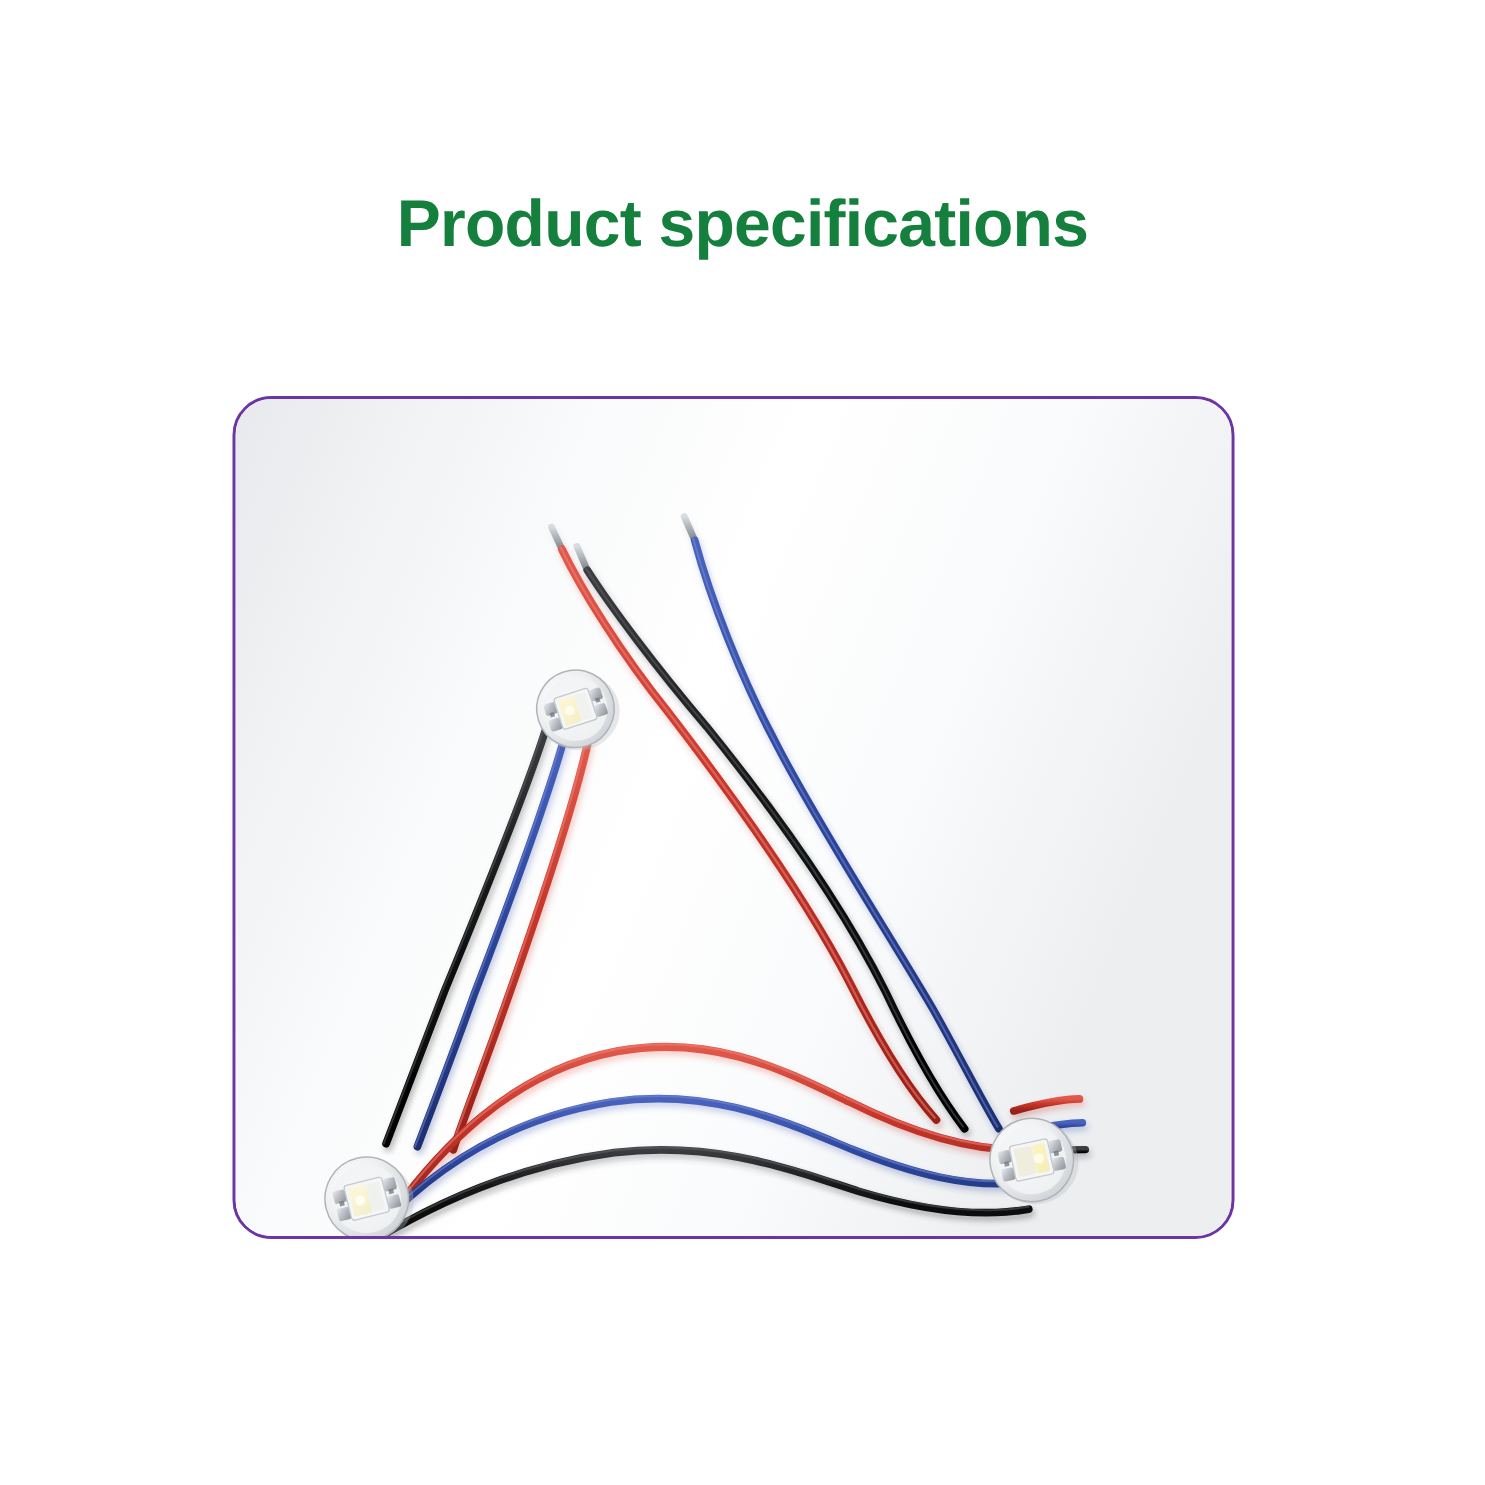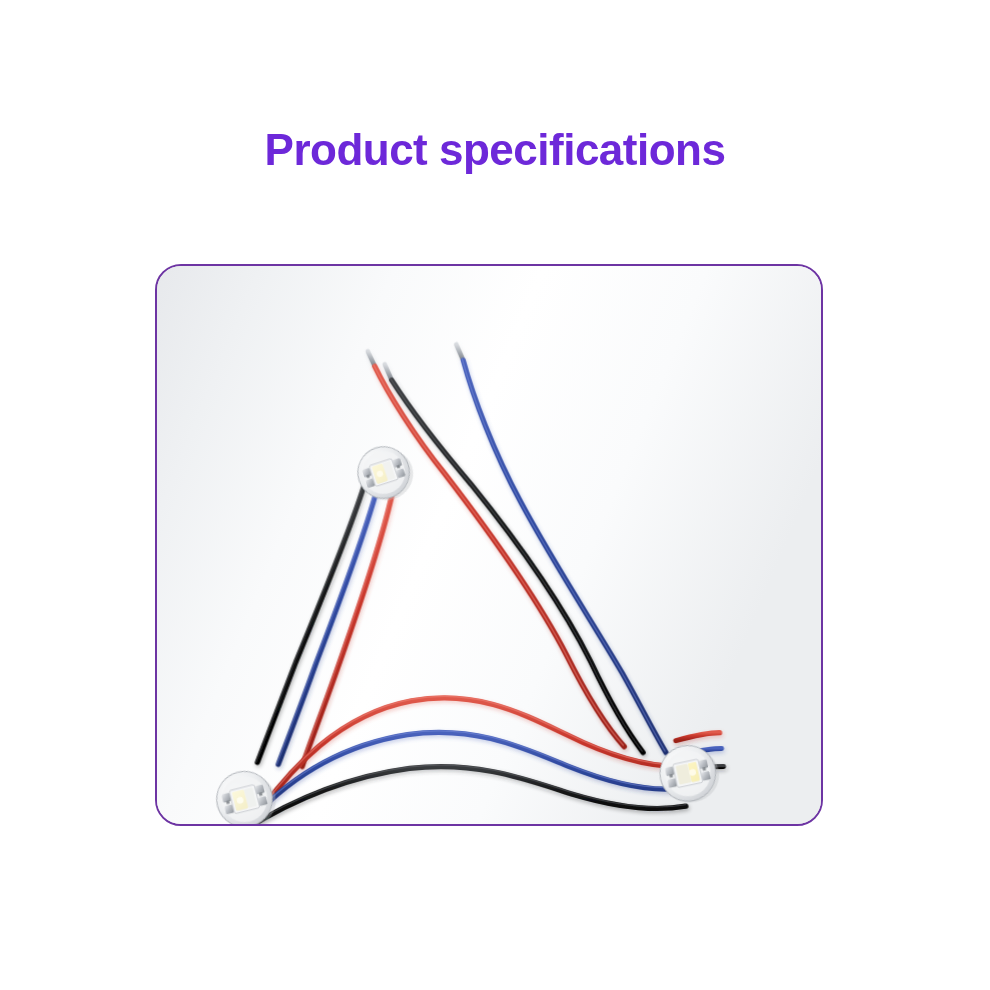--- a/index.html
+++ b/index.html
@@ -24,21 +24,21 @@
   
   .page-title {
     position: absolute;
     top: 126px;
     left: 0;
     width: 990px;
     text-align: center;
     font-size: 44px;
     font-weight: bold;
     letter-spacing: -0.5px;
-    color: #6d28d9;
+    color: #15803d;
     font-family: "Liberation Sans", sans-serif;
     line-height: 1.1;
   }
 
   
   .photo-panel {
     position: absolute;
     left: 155px;
     top: 264px;
     width: 668px;

